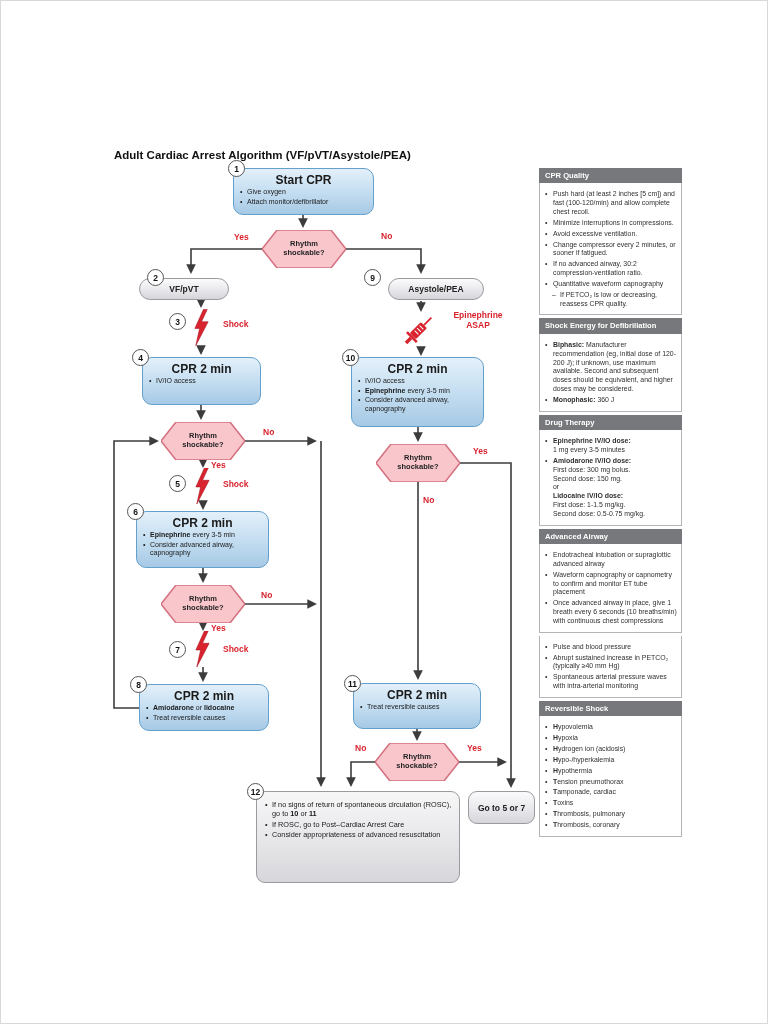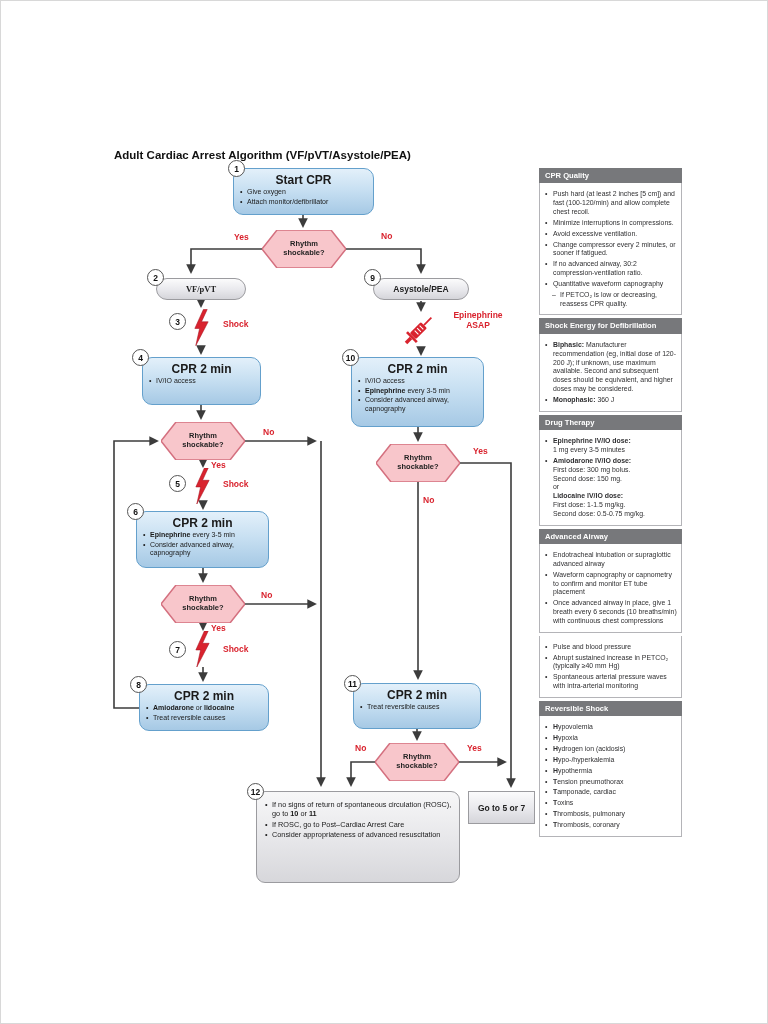--- a/index.html
+++ b/index.html
@@ -132,25 +132,25 @@
         <polygon points="0,19 15,0 69,0 84,19 69,38 15,38" fill="#f8c6cb" stroke="#d4707f" stroke-width="1.5"></polygon>
       </svg>
     <div class="dtext">
         <span>Rhythm</span>
         <span>shockable?</span>
       </div>
   </div>
   <span class="lbl-red" style="left:233px;top:231px;">Yes</span>
   <span class="lbl-red" style="left:380px;top:230px;">No</span>
 
-  <div class="pill" style="left:155px;top:277px;width:90px;height:22px;font-family:Liberation Serif, serif;">
+  <div class="pill" style="left:138px;top:277px;width:90px;height:22px;">
       <span>VF/pVT</span>
     </div>
   <div class="badge" style="left:146px;top:268px;">2</div>
-  <div class="pill" style="left:372px;top:277px;width:96px;height:22px;">
+  <div class="pill" style="left:387px;top:277px;width:96px;height:22px;">
       <span>Asystole/PEA</span>
     </div>
   <div class="badge" style="left:363px;top:268px;">9</div>
 
   <svg class="abs" style="left:191px;top:308px;" width="19" height="37" viewBox="0 0 20 38">
     <polygon points="12,0 3,20 8,20 4,38 17,13 10,13 16,0" fill="#d9232e" stroke="#a81220" stroke-width="0.6"></polygon>
   </svg>
   <div class="badge" style="left:168px;top:312px;">3</div>
   <span class="lbl-red" style="left:222px;top:318px;">Shock</span>
 
@@ -310,21 +310,21 @@
           <span class="btext"><span>If ROSC, go to Post–Cardiac Arrest Care</span></span>
         </div>
         <div class="bullet">
           <span class="marker">•</span>
           <span class="btext"><span>Consider appropriateness of advanced resuscitation</span></span>
         </div>
       </div>
   </div>
   <div class="badge" style="left:246px;top:782px;">12</div>
 
-  <div class="pill" style="left:467px;top:790px;width:67px;height:33px;border-radius:0;">
+  <div class="pill" style="left:467px;top:790px;width:67px;height:33px;border-radius:9px;">
     <span>Go to 5 or 7</span>
   </div>
 
   <div id="sidebar">
       <div class="sbar-section">
         <div class="sbar-header" style="white-space: pre-line;">CPR Quality</div>
         <div class="sbar-body">
           <div class="bullets">
             <div class="bullet">
               <span class="marker">•</span>

